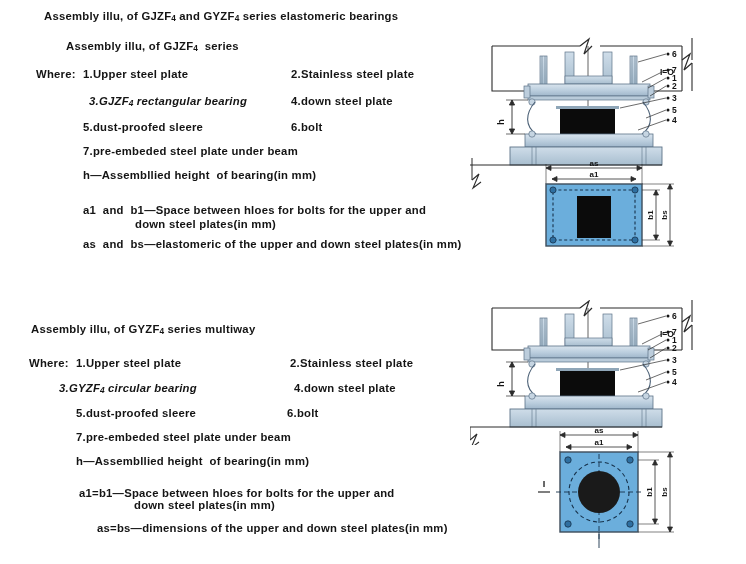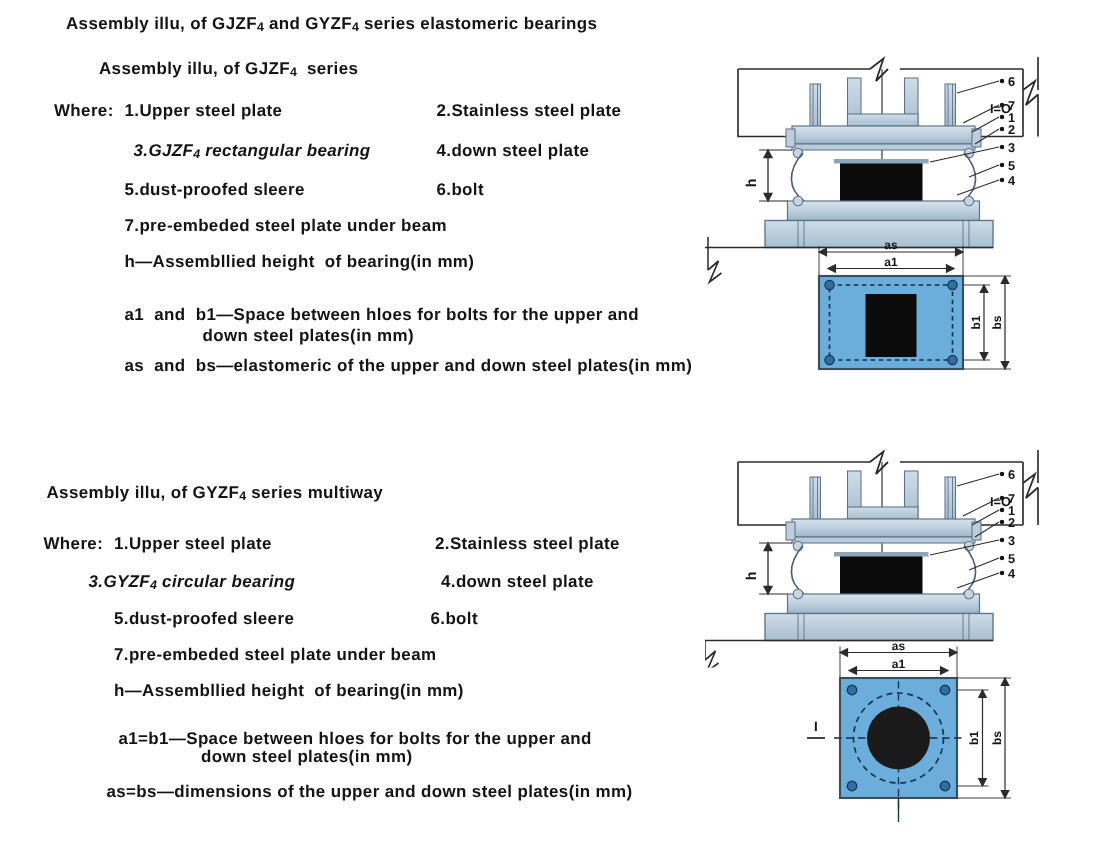--- a/index.html
+++ b/index.html
@@ -97,21 +97,21 @@
     </div>
 
     <div class="line" style="position:absolute; left:76px; top:432px;">7.pre-embeded steel plate under beam</div>
 
     <div class="line" style="position:absolute; left:76px; top:456px;">h—Assembllied height  of bearing(in mm)</div>
 
     <div class="line" style="position:absolute; left:79px; top:478px;margin-top:10px;">a1=b1—Space between hloes for bolts for the upper and</div>
 
     <div class="line" style="position:absolute; left:134px; top:500px;">down steel plates(in mm)</div>
 
-    <div class="line" style="position:absolute; left:71px; top:523px;">as=bs—dimensions of the upper and down steel plates(in mm)</div>
+    <div class="line" style="position:absolute; left:97px; top:523px;">as=bs—dimensions of the upper and down steel plates(in mm)</div>
 
   </div>
 
   <div class="dwg" style="left:470px; top:30px;">
     <svg width="276" height="145" viewBox="0 0 276 145" xmlns="http://www.w3.org/2000/svg">
       <defs>
         <linearGradient id="plateG1" x1="0" y1="0" x2="0" y2="1">
           <stop offset="0%" stop-color="#D9E4EE"></stop>
             <stop offset="55%" stop-color="#BACDDD"></stop>
             <stop offset="100%" stop-color="#9FB6CA"></stop>

